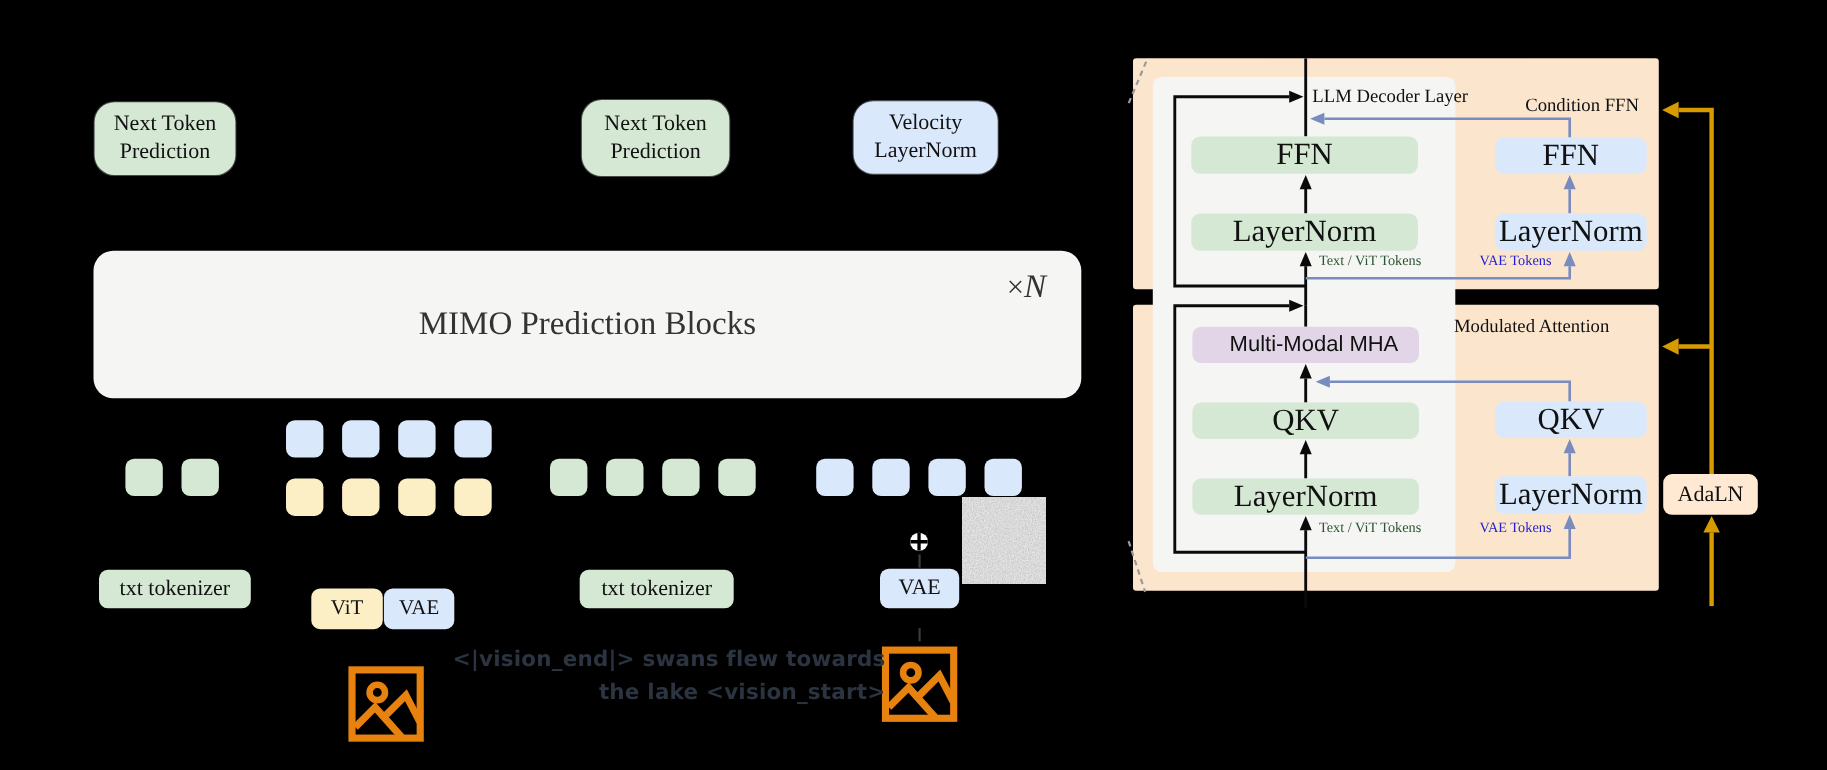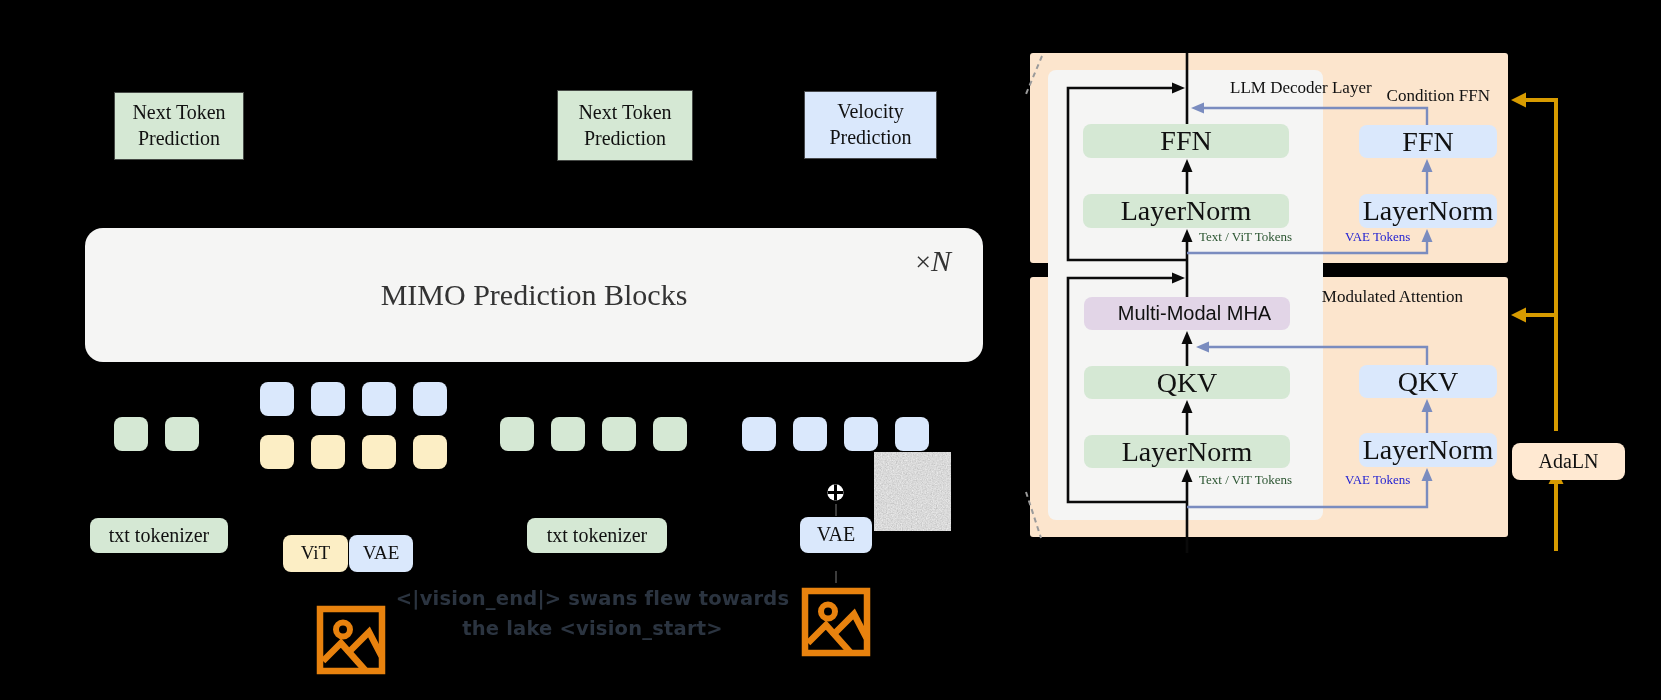--- a/index.html
+++ b/index.html
@@ -9,36 +9,36 @@
   .box{position:absolute;box-sizing:border-box;display:flex;align-items:center;justify-content:center;
        text-align:center;line-height:1.28;z-index:10;}
   .fill-green{background:var(--c-green,#D5E8D4);}
   .fill-blue{background:var(--c-blue,#DAE8FC);}
   .fill-yellow{background:var(--c-yellow,#FCEEC5);}
   .fill-purple{background:var(--c-purple,#E2D5E7);}
   .fill-peach{background:var(--c-peach,#FFE9D2);}
   .fill-panel{background:var(--c-panel,#FCE5CD);}
   .fill-inner{background:var(--c-inner,#F5F5F4);}
   .bordered{border:1.5px solid rgba(45,45,45,.85);}
-  .r8{border-radius:8px;} .r10{border-radius:0;margin-left:29px;} .r18{border-radius:18px;} .r3{border-radius:3px;}
+  .r8{border-radius:8px;} .r10{border-radius:19px;} .r18{border-radius:18px;} .r3{border-radius:3px;}
   .f15{font-size:13px;text-align:right;} .f17{font-size:17px;} .f19{font-size:19px;} .f20{font-size:20px;}
   .f21{font-size:28px;} .f30{font-size:30px;}
   .sans{font-family:"Liberation Sans","DejaVu Sans",sans-serif;padding-left:15px;}
   .panel-title{position:absolute;z-index:10;text-align:right;color:#111;}
   .tok-label{position:absolute;z-index:10;white-space:nowrap;}
   .greentext{color:var(--c-greentext,#2B5531);}
   .vaetext{color:var(--c-vaetext,#1E1ED2);}
   .overlay{position:absolute;left:0;top:0;z-index:5;pointer-events:none;}
   .icon-svg{position:absolute;z-index:10;}
   .tok-group{position:absolute;display:flex;flex-direction:column;gap:19px;z-index:10;}
   .tok-row{display:flex;gap:17px;}
   .tok{width:34px;height:34px;border-radius:8px;}
   .mimo-mult{position:absolute;right:32px;top:14px;font-size:28px;}
   .mimo-mult i{font-size:30px;}
-  .caption{position:absolute;z-index:10;text-align:center;
+  .caption{position:absolute;z-index:10;text-align:right;
            font-family:"DejaVu Sans","Liberation Sans",sans-serif;font-weight:bold;
            color:var(--c-ink,#2B3440);font-size:19.5px;line-height:30px;letter-spacing:.2px;}
 </style>
 </head>
 <body>
 
 <div class="stage">
 
   <div class="abs fill-panel r3" style="left:1030px;top:53px;width:478px;height:210px;z-index:1;"></div>
   <div class="abs fill-panel r3" style="left:1030px;top:277px;width:478px;height:260px;z-index:1;"></div>
@@ -125,21 +125,21 @@
     </g>
   </svg>
 
   <div class="box fill-green bordered r10 f20" style="left:85px;top:92px;width:130px;height:68px;">
     <span>Next Token Prediction</span>
   </div>
   <div class="box fill-green bordered r10 f20" style="left:528px;top:90px;width:136px;height:71px;">
     <span>Next Token Prediction</span>
   </div>
   <div class="box fill-blue bordered r10 f20" style="left:775px;top:91px;width:133px;height:68px;">
-    <span>Velocity Prediction</span>
+    <span>Velocity LayerNorm</span>
   </div>
 
   <div class="box fill-inner r18 f30" style="left:85px;top:228px;width:898px;height:134px;color:#333;">
     <span>MIMO Prediction Blocks</span>
     <span class="mimo-mult"><span>×</span><i>N</i></span>
   </div>
 
   <div class="tok-group" style="left:114px;top:417px;">
       <div class="tok-row">
         <div class="tok" style="background: var(--c-green);"></div>
@@ -210,21 +210,21 @@
     </g>
   </svg>
 
   <div class="caption" style="left:380px;top:584px;width:425px;">
     <div>&lt;|vision_end|&gt; swans flew towards</div>
     <div>the lake &lt;vision_start&gt;</div>
   </div>
 
   <div class="panel-title f17" style="left:1300px;top:86px;width:190px;">Condition FFN</div>
   <div class="panel-title f17" style="left:1268px;top:287px;width:195px;">Modulated Attention</div>
-  <div class="tok-label f17" style="left:1230px;top:78px;">LLM Decoder Layer</div>
+  <div class="tok-label f17" style="left:1193px;top:78px;">LLM Decoder Layer</div>
 
   <div class="box fill-green r8 f21" style="left:1083px;top:124px;width:206px;height:34px;">
     <span>FFN</span>
   </div>
   <div class="box fill-green r8 f21" style="left:1083px;top:194px;width:206px;height:34px;">
     <span>LayerNorm</span>
   </div>
   <div class="box fill-blue r8 f21" style="left:1359px;top:125px;width:138px;height:33px;">
     <span>FFN</span>
   </div>
@@ -245,17 +245,17 @@
   </div>
   <div class="box fill-blue r8 f21" style="left:1359px;top:365px;width:138px;height:33px;">
     <span>QKV</span>
   </div>
   <div class="box fill-blue r8 f21" style="left:1359px;top:433px;width:138px;height:34px;">
     <span>LayerNorm</span>
   </div>
   <div class="tok-label f15 greentext" style="left:1199px;top:472px;">Text / ViT Tokens</div>
   <div class="tok-label f15 vaetext" style="left:1345px;top:472px;">VAE Tokens</div>
 
-  <div class="box fill-peach r8 f20" style="left:1512px;top:431px;width:113px;height:37px;margin-top:12px;">
+  <div class="box fill-peach r8 f20" style="left:1512px;top:431px;width:86px;height:37px;">
     <span>AdaLN</span>
   </div>
 
 </div>
 
 </body></html>

